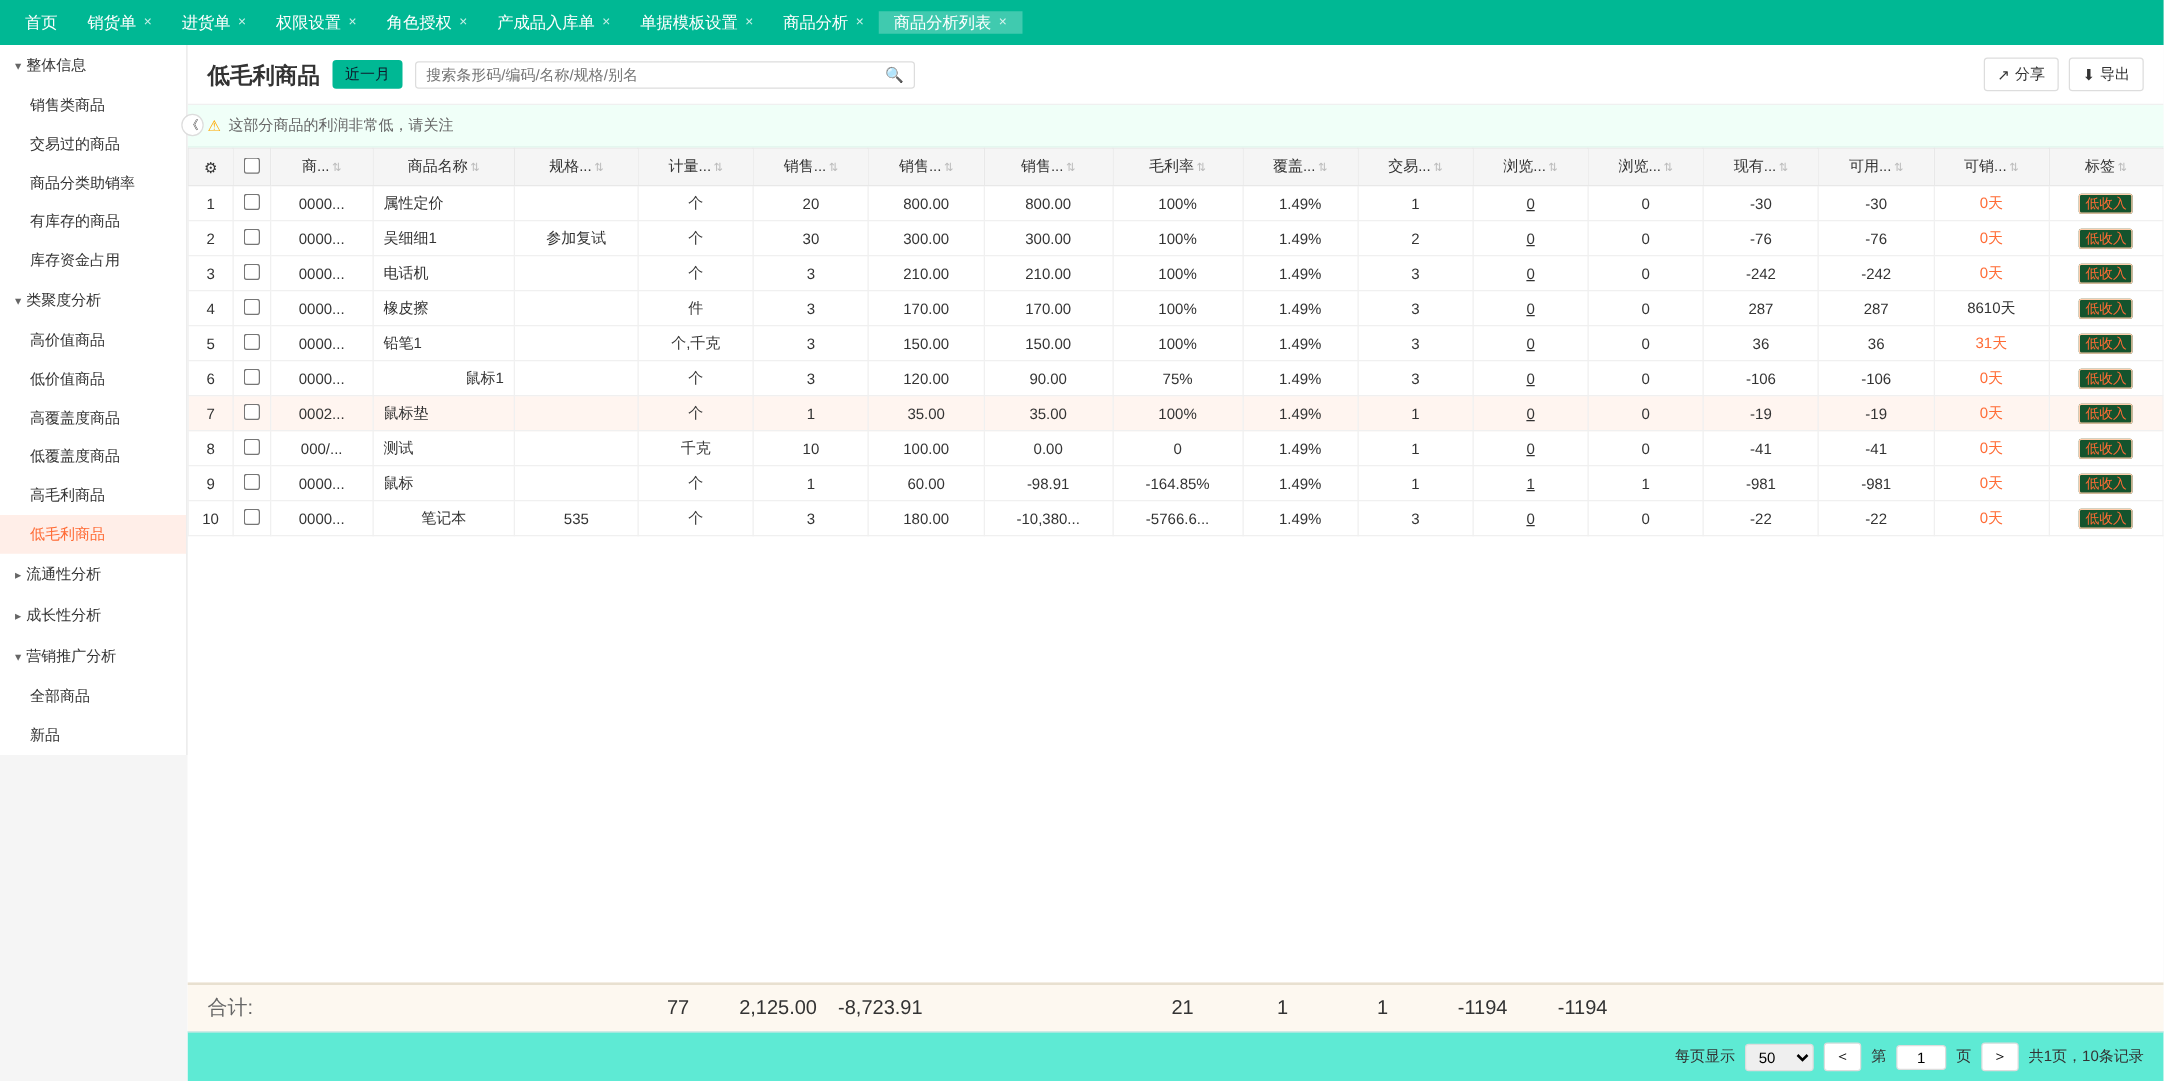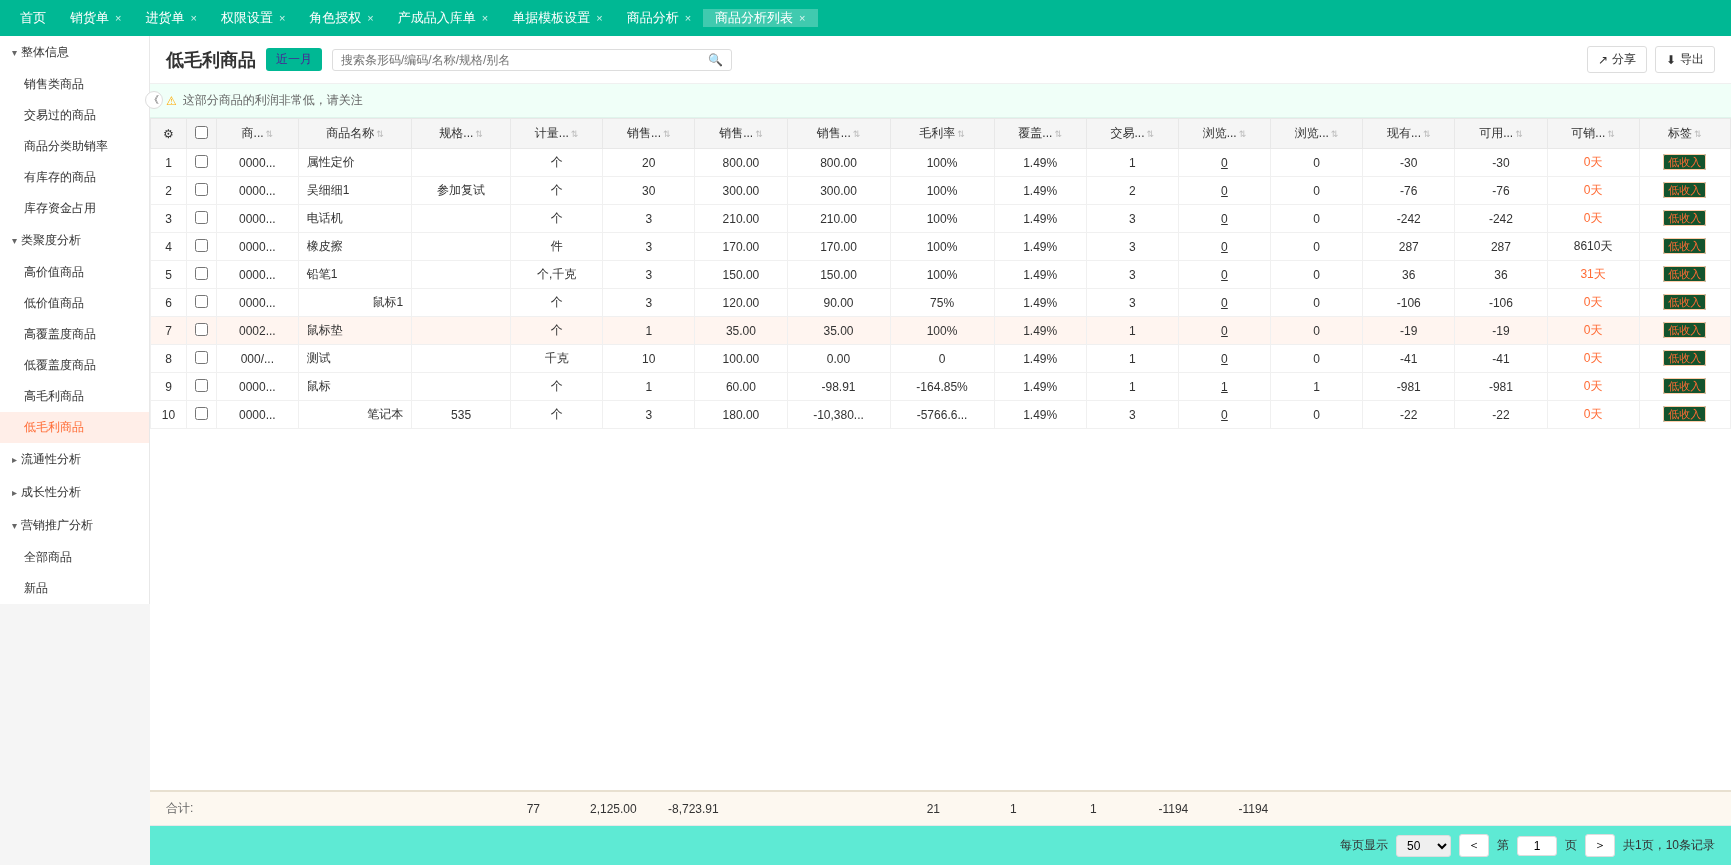--- a/index.html
+++ b/index.html
@@ -72,21 +72,21 @@
       background: white;
     }
     .page-title {
       font-size: 18px;
       font-weight: bold;
       color: #333;
       margin-right: 10px;
     }
     .date-filter-btn {
       background: #00b894;
-      color: #4c1d95;
+      color: #0f172a;
       border: none;
       border-radius: 3px;
       padding: 3px 10px;
       font-size: 12px;
       cursor: pointer;
       margin-right: 10px;
     }
     .search-box {
       display: flex;
       align-items: center;
@@ -171,21 +171,21 @@
     }
     .text-link { color: #333; text-decoration: underline; cursor: pointer; }
     
     
     .table-footer {
       background: #fdf8f0;
       border-top: 2px solid #e8e0d0;
       padding: 8px 16px;
       display: flex;
       align-items: center;
-      font-size: 12px;
+      font-size: 16px;
     }
     .footer-label { color: #666; margin-right: 20px; }
     .footer-values { display: flex; gap: 0; flex: 1; }
     .footer-cell {
       text-align: center;
       min-width: 80px;
       padding: 0 8px;
     }
     
     
@@ -558,21 +558,21 @@
       <td>1</td>
       <td>-981</td>
       <td>-981</td>
       <td style="color:#ff6b35">0天</td>
       <td><span class="tag-low-income">低收入</span></td>
     </tr>
             <tr>
       <td>10</td>
       <td><input type="checkbox" style=""></td>
       <td>0000...</td>
-      <td style="text-align:right;margin-left:10px;">笔记本</td>
+      <td style="text-align:center;margin-left:10px;">笔记本</td>
       <td>535</td>
       <td>个</td>
       <td>3</td>
       <td>180.00</td>
       <td>-10,380...</td>
       <td>-5766.6...</td>
       <td>1.49%</td>
       <td>3</td>
       <td><span class="text-link">0</span></td>
       <td>0</td>

